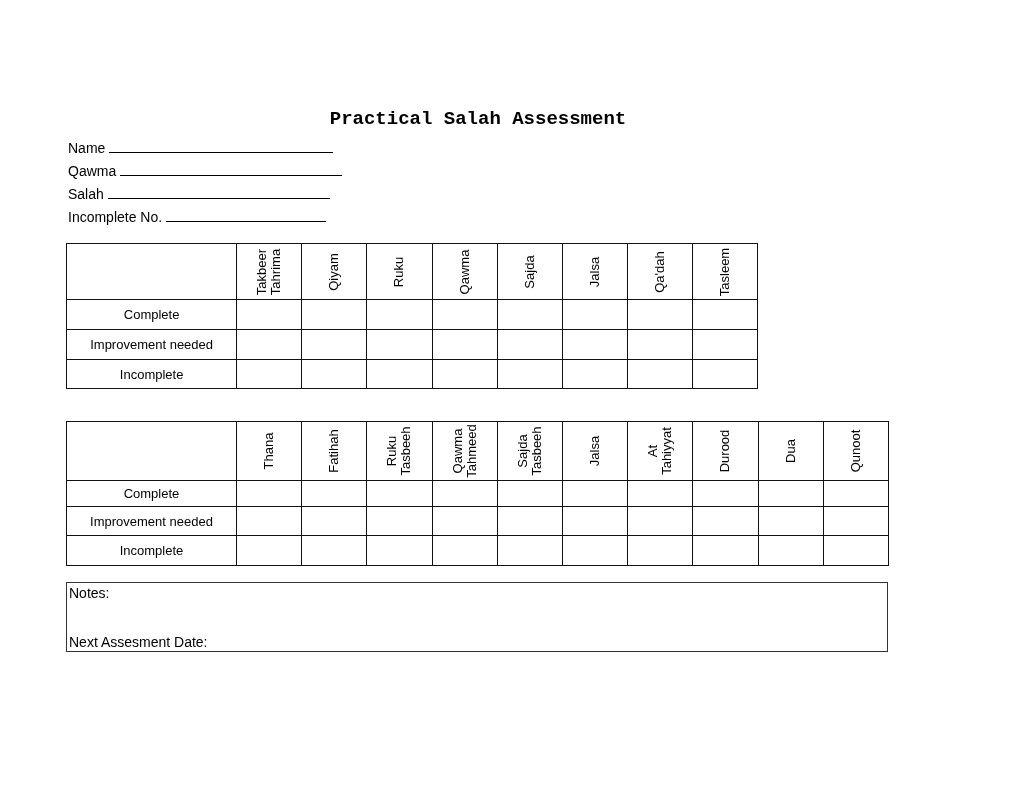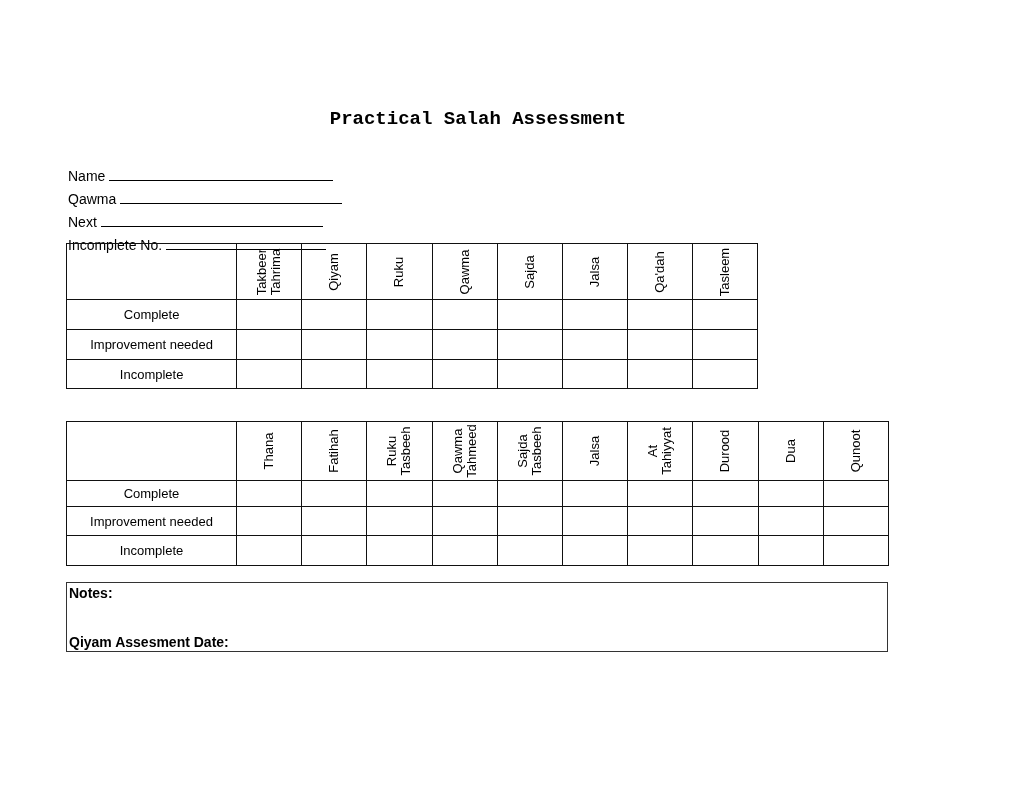--- a/index.html
+++ b/index.html
@@ -1,43 +1,43 @@
 <!DOCTYPE html>
 <html><head>
 <meta charset="utf-8">
 <style>
   html, body { margin: 0; padding: 0; background: #ffffff; }
   body { width: 1024px; height: 791px; position: relative; overflow: hidden;
          font-family: "Liberation Sans", sans-serif; color: #000; }
   .title { position: absolute; left: 0; top: 108px; width: 956px; text-align: center;
            font-size: 19px; font-weight: bold; font-family: Liberation Mono, monospace; }
-  .field { position: absolute; left: 68px; font-size: 14px; white-space: nowrap; margin-top: 28px; }
+  .field { position: absolute; left: 68px; font-size: 14px; white-space: nowrap; }
   .field .line { display: inline-block; border-bottom: 1px solid #000; height: 13px; vertical-align: baseline; margin-left: 4px; }
   table.grid { position: absolute; border-collapse: collapse; table-layout: fixed; }
   table.grid td { border: 1.5px solid #111; padding: 0; font-size: 13px; text-align: center; vertical-align: middle; }
   .vhead { position: relative; }
   .vtext { position: absolute; left: 50%; top: 50%; transform: translate(-50%, -50%) rotate(-90deg);
            white-space: pre; line-height: 14px; font-size: 13px; text-align: center; }
-  .notes { position: absolute; left: 66px; top: 582px; width: 820px; height: 68px; border: 1.5px solid #333; font-size: 14px; font-weight: bold; }
+  .notes { position: absolute; left: 66px; top: 582px; width: 820px; height: 68px; border: 1.5px solid #333; font-size: 14px; }
   .notes .n1 { position: absolute; left: 2px; top: 2px; }
   .notes .n2 { position: absolute; left: 2px; bottom: 1px; }
 </style>
 </head>
 <body>
 
 <div class="title">Practical Salah Assessment</div>
 
 <div class="field" style="top:139px">
   <span>Name</span><span class="line" style="width:224px"></span>
 </div>
 <div class="field" style="top:162px">
   <span>Qawma</span><span class="line" style="width:222px"></span>
 </div>
 <div class="field" style="top:185px">
-  <span>Next</span><span class="line" style="width:222px"></span>
+  <span>Salah</span><span class="line" style="width:222px"></span>
 </div>
 <div class="field" style="top:208px">
   <span>Incomplete No.</span><span class="line" style="width:160px"></span>
 </div>
 
 <table class="grid" id="t1" style="left:66px; top:243px; width:692px;">
   <colgroup>
     <col style="width:170px">
     <col span="8" style="width:65px">
   </colgroup>
@@ -186,14 +186,14 @@
         <td></td>
         <td></td>
         <td></td>
         <td></td>
   </tr>
 </tbody>
   </table>
 
 <div class="notes">
   <span class="n1">Notes:</span>
-  <span class="n2">Qiyam Assesment Date:</span>
+  <span class="n2">Next Assesment Date:</span>
 </div>
 
 </body></html>

